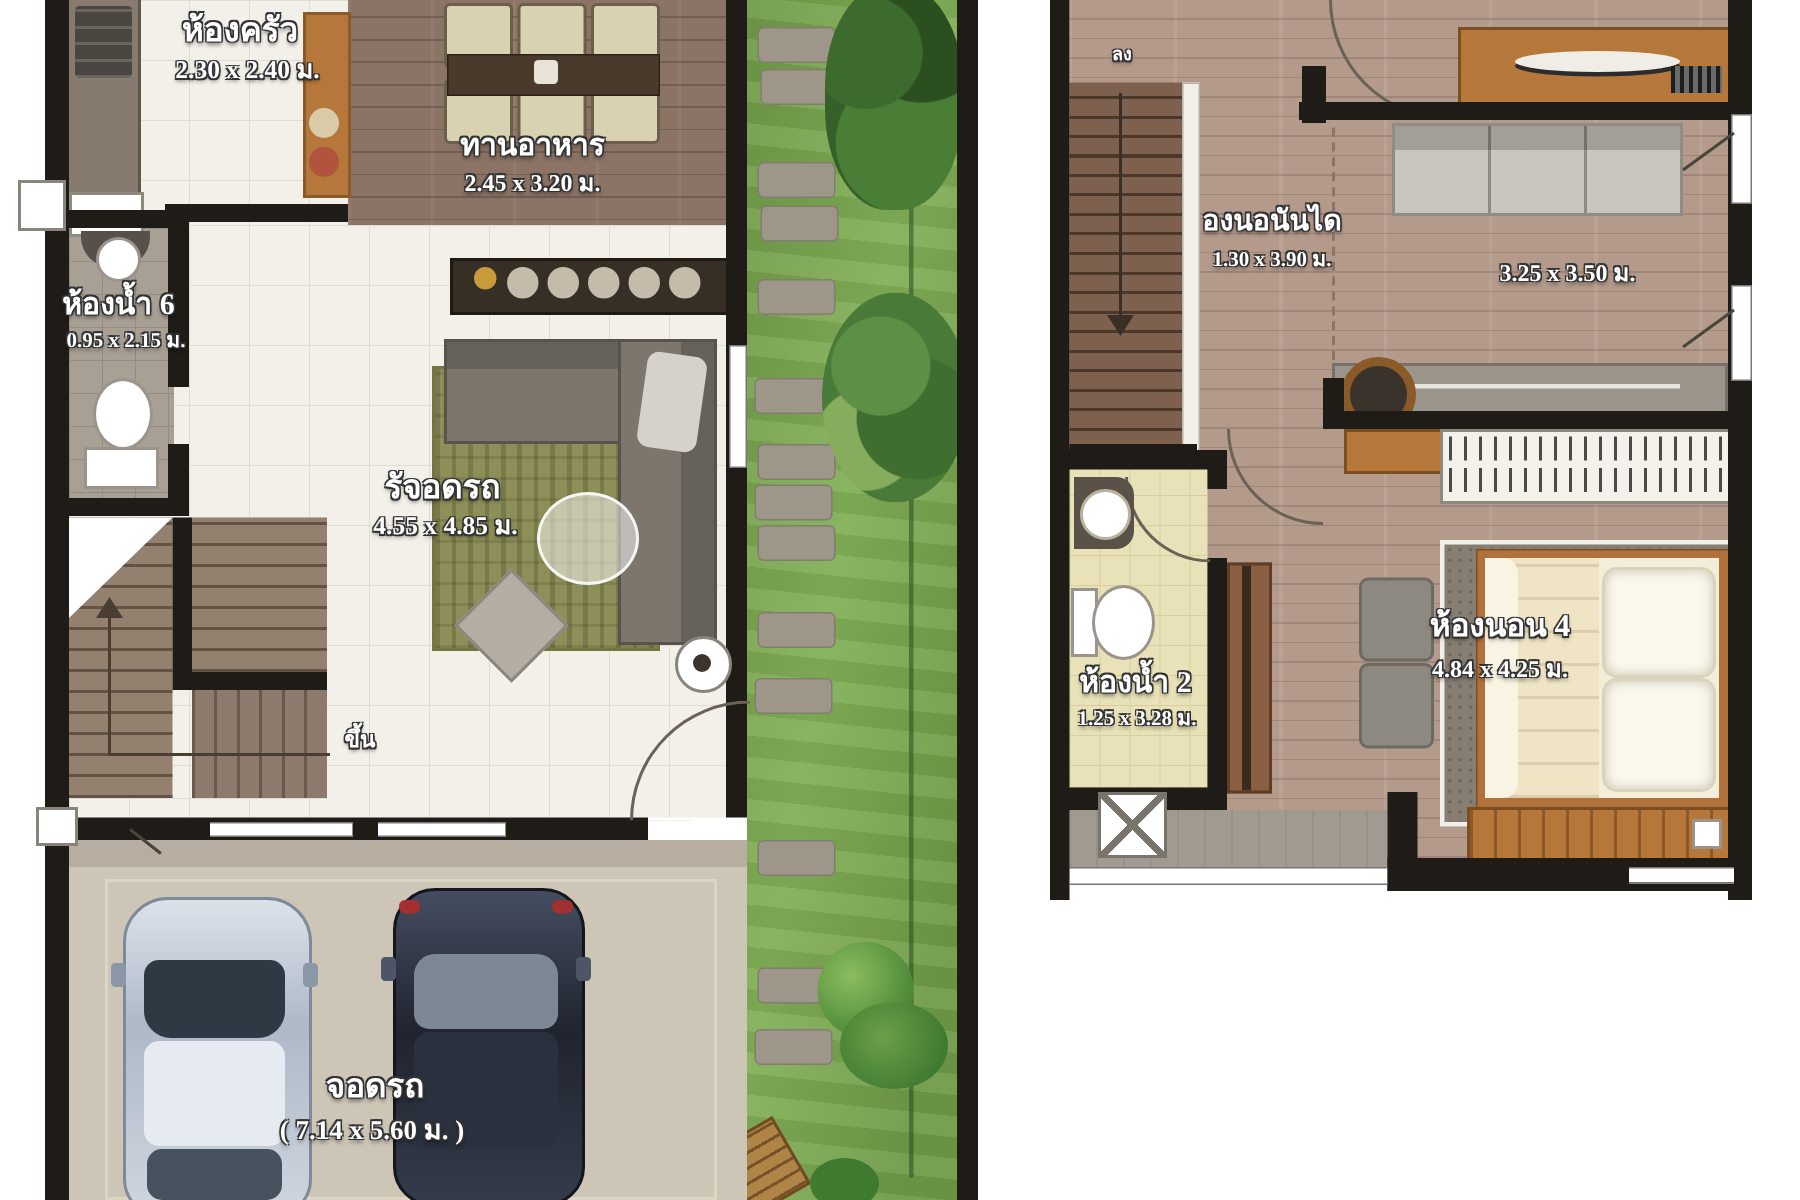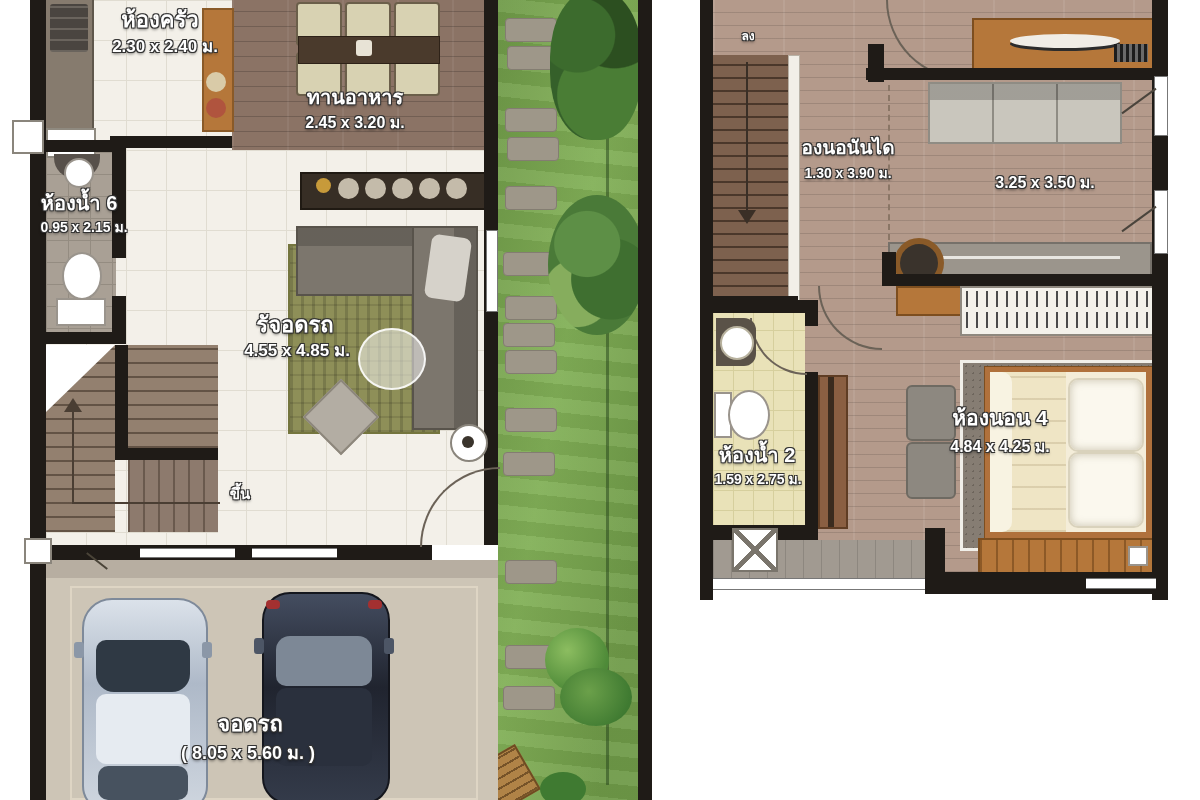--- a/index.html
+++ b/index.html
@@ -1,17 +1,17 @@
 <!DOCTYPE html>
 <html><head>
 <meta charset="utf-8">
 <style>
   html,body{margin:0;padding:0;background:#ffffff;}
   #canvas{position:relative;width:1200px;height:800px;background:#ffffff;overflow:hidden;
-          font-family:Liberation Sans, sans-serif;}
+          font-family:Liberation Serif, serif;}
   .abs{position:absolute;}
   .wall{position:absolute;background:#1f1b17;}
   .tile{position:absolute;background:#f3f0e9;
         background-image:linear-gradient(#e0dcd1 1px,transparent 1px),
                          linear-gradient(90deg,#e0dcd1 1px,transparent 1px);
         background-size:40px 40px;}
   .bathtile1{position:absolute;background:#a9a095;
         background-image:linear-gradient(#948c81 1px,transparent 1px),
                          linear-gradient(90deg,#948c81 1px,transparent 1px);
         background-size:22px 22px;}
@@ -178,21 +178,21 @@
   <div class="lbl" style="left:75px;top:8px;width:170px;font-size:22px;">ห้องครัว</div>
   <div class="lbl" style="left:70px;top:38px;width:190px;font-size:17px;">2.30 x 2.40 ม.</div>
   <div class="lbl" style="left:280px;top:86px;width:150px;font-size:20px;">ทานอาหาร</div>
   <div class="lbl" style="left:275px;top:114px;width:160px;font-size:16px;">2.45 x 3.20 ม.</div>
   <div class="lbl" style="left:14px;top:192px;width:130px;font-size:20px;">ห้องน้ำ 6</div>
   <div class="lbl" style="left:14px;top:220px;width:140px;font-size:14px;">0.95 x 2.15 ม.</div>
   <div class="lbl" style="left:230px;top:313px;width:130px;font-size:22px;">รัจอดรถ</div>
   <div class="lbl" style="left:222px;top:342px;width:150px;font-size:17px;">4.55 x 4.85 ม.</div>
   <div class="lbl" style="left:220px;top:486px;width:40px;font-size:15px;">ขึ้น</div>
   <div class="lbl" style="left:195px;top:712px;width:110px;font-size:22px;">จอดรถ</div>
-  <div class="lbl" style="left:158px;top:744px;width:180px;font-size:18px;">( 8.05 x 5.60 ม. )</div>
+  <div class="lbl" style="left:158px;top:744px;width:180px;font-size:18px;">( 7.14 x 5.60 ม. )</div>
 
   <div class="wood2" style="left:713px;top:0;width:440px;height:585px;"></div>
 
   <div class="treads2" style="left:713px;top:55px;width:75px;height:245px;"></div>
   <div class="abs" style="left:788px;top:55px;width:10px;height:245px;background:#f2efe8;border:1px solid #b9b2a6;"></div>
   <div class="abs" style="left:746px;top:62px;width:2px;height:150px;background:#3a2f26;"></div>
   <div class="abs" style="left:738px;top:210px;width:0;height:0;border-left:9px solid transparent;border-right:9px solid transparent;border-top:14px solid #3a2f26;"></div>
   <div class="wall" style="left:713px;top:296px;width:85px;height:10px;"></div>
   <div class="lbl" style="left:730px;top:30px;width:36px;font-size:12px;">ลง</div>
 
@@ -259,17 +259,17 @@
   <div class="abs" style="left:1154px;top:190px;width:12px;height:62px;background:#fff;border:1px solid #777;"></div>
   <div class="abs" style="left:1118px;top:100px;width:42px;height:2px;background:#4a443c;transform:rotate(-36deg);"></div>
   <div class="abs" style="left:1118px;top:218px;width:42px;height:2px;background:#4a443c;transform:rotate(-36deg);"></div>
   <div class="wall" style="left:925px;top:572px;width:243px;height:22px;"></div>
   <div class="winline" style="left:1086px;top:578px;width:70px;height:9px;"></div>
 
   <div class="lbl" style="left:793px;top:138px;width:110px;font-size:19px;">องนอนันได</div>
   <div class="lbl" style="left:793px;top:166px;width:110px;font-size:14px;">1.30 x 3.90 ม.</div>
   <div class="lbl" style="left:960px;top:174px;width:170px;font-size:16px;">3.25 x 3.50 ม.</div>
   <div class="lbl" style="left:702px;top:444px;width:110px;font-size:20px;">ห้องน้ำ 2</div>
-  <div class="lbl" style="left:700px;top:472px;width:116px;font-size:14px;">1.59 x 2.75 ม.</div>
+  <div class="lbl" style="left:700px;top:472px;width:116px;font-size:14px;">1.25 x 3.28 ม.</div>
   <div class="lbl" style="left:935px;top:406px;width:130px;font-size:21px;">ห้องนอน 4</div>
   <div class="lbl" style="left:932px;top:438px;width:136px;font-size:16px;">4.84 x 4.25 ม.</div>
 
 </div>
 
 </body></html>

